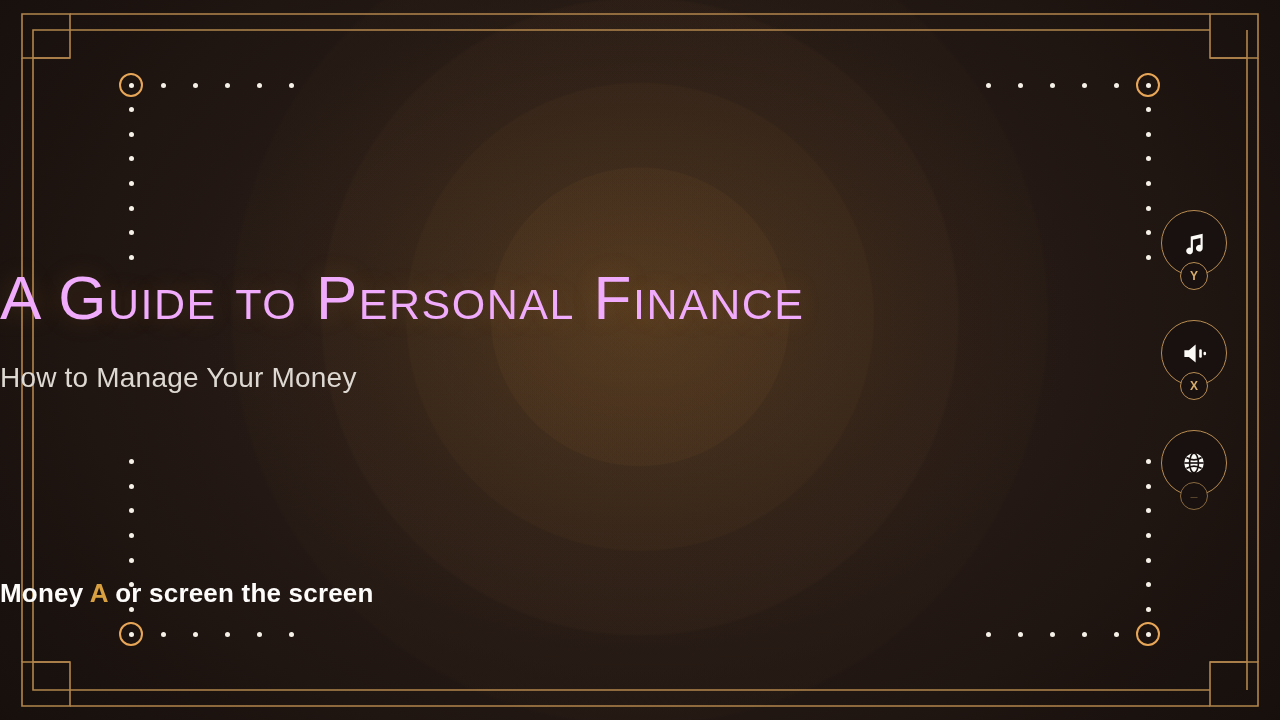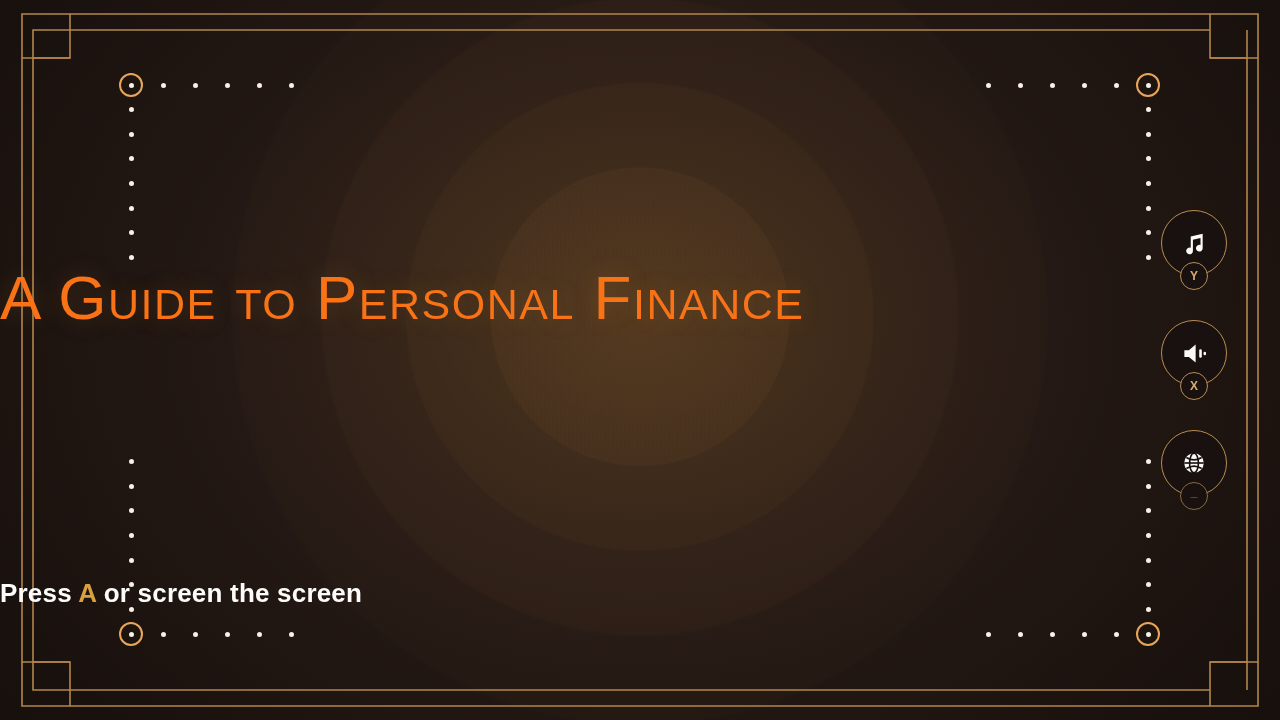--- a/index.html
+++ b/index.html
@@ -74,21 +74,21 @@
 
   .title {
     position:absolute;
     left:0; right:0;
     top:262px;
     font-family:"Liberation Sans", sans-serif;
     font-size:62px;
     font-weight:400;
     font-variant:small-caps;
     letter-spacing:1.5px;
-    color:#f97316;
+    color:#f0abfc;
     white-space:nowrap;
     text-shadow:0 0 26px rgba(230,160,70,0.22);
   }
 
   .subtitle {
     position:absolute;
     left:0; right:0;
     top:362px;
     font-size:28px;
     font-weight:300;
@@ -236,23 +236,24 @@
       <div class="dot" style="left: 1145.5px; top: 532.94px;"></div>
       <div class="dot" style="left: 1145.5px; top: 508.3px;"></div>
       <div class="dot" style="left: 1145.5px; top: 483.66px;"></div>
       <div class="dot" style="left: 1145.5px; top: 459.02px;"></div>
     </div>
 
   <div class="title">
     <span>A Guide to Personal Finance</span>
   </div>
 
+  <div class="subtitle">How to Manage Your Money</div>
 
   <div class="prompt">
-    <span>Press </span><span class="key">A</span><span> or screen the screen</span>
+    <span>Money </span><span class="key">A</span><span> or screen the screen</span>
   </div>
 
   <div class="side-buttons" id="side-buttons">
       <div class="sbtn-wrap">
         <div class="sbtn">
           <span>
             <svg width="26" height="26" viewBox="0 0 24 24" fill="currentColor">
               <path d="M20 3.5 L9 6.1 L9 16.4 a3.1 3.1 0 1 0 2 2.9 L11 9.0 L18 7.3 L18 13.9 a3.1 3.1 0 1 0 2 2.9 Z"></path>
             </svg>
           </span>

